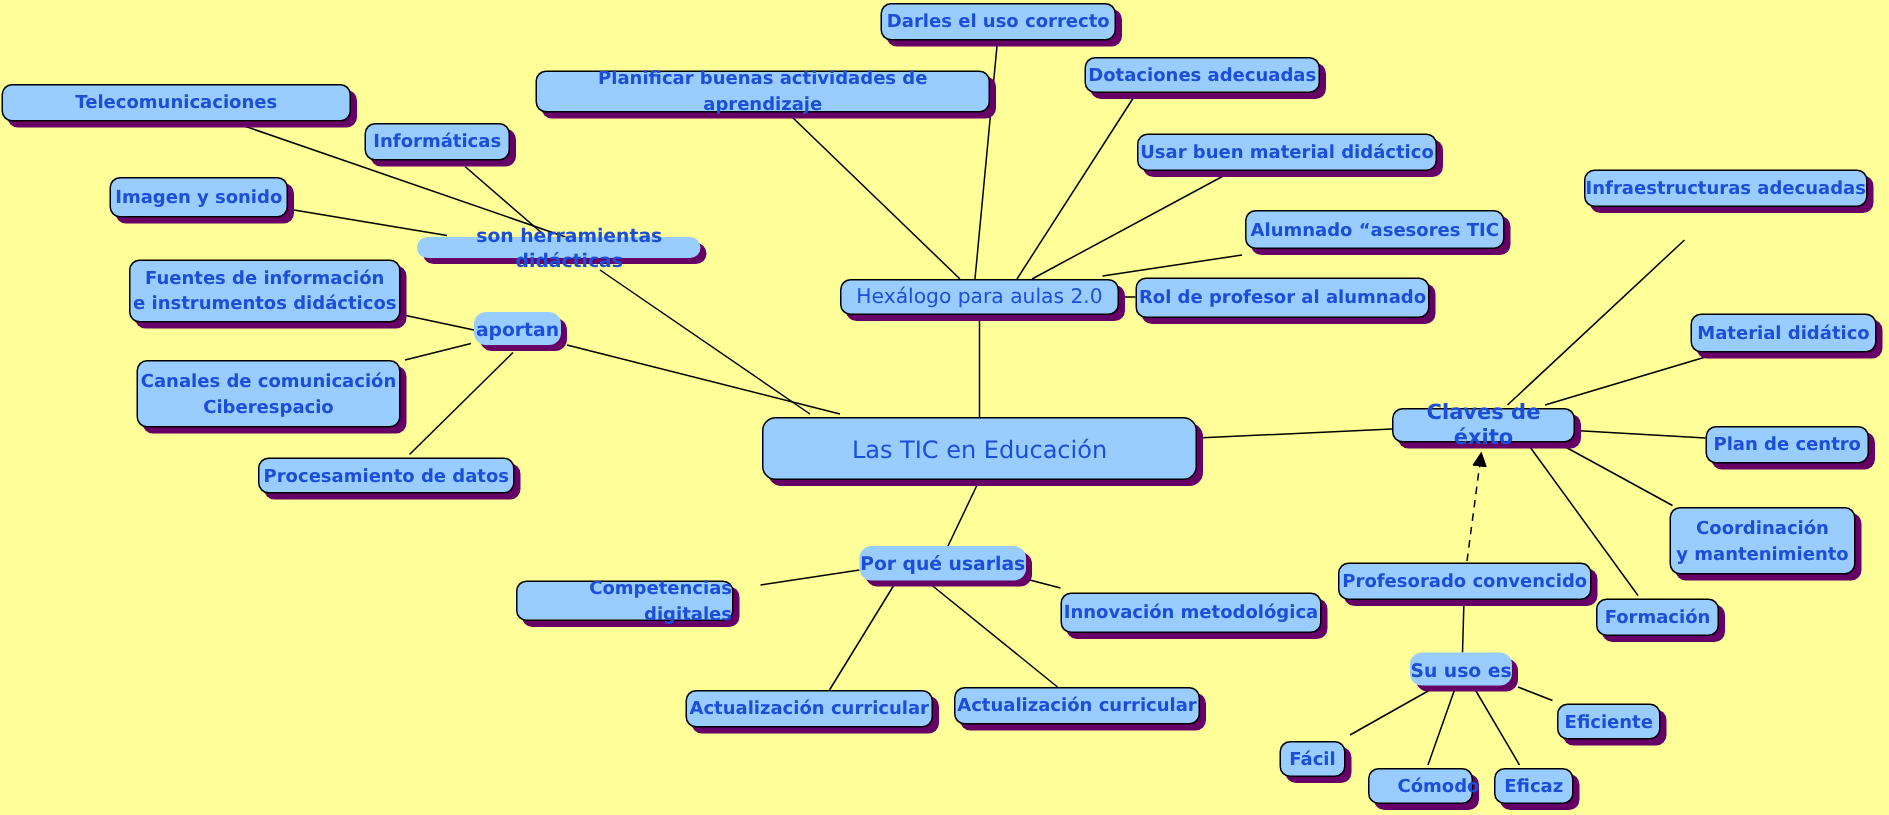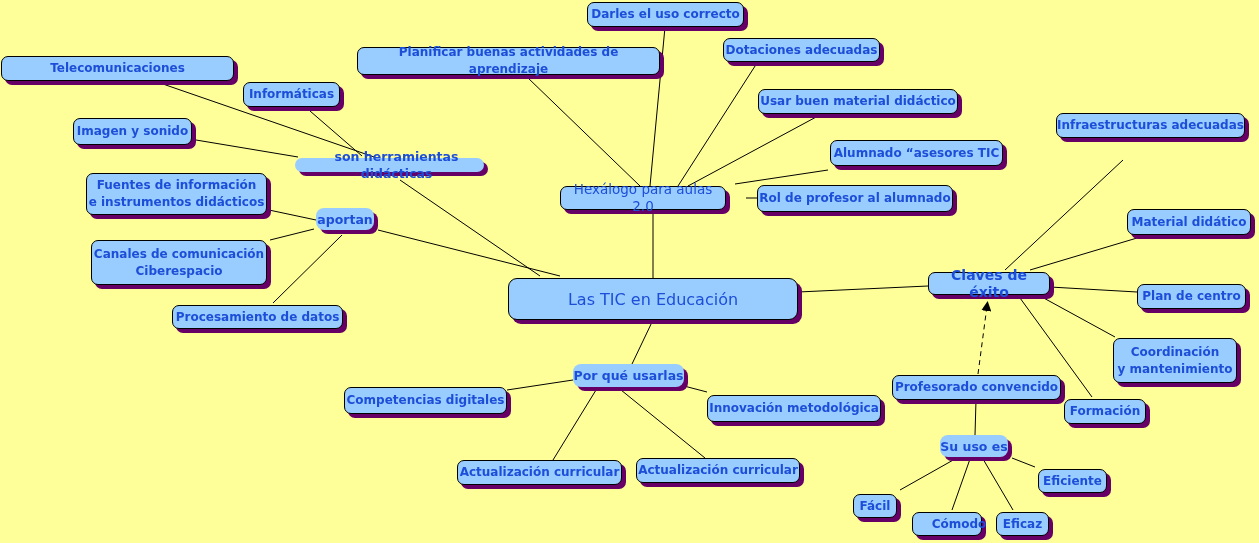--- a/index.html
+++ b/index.html
@@ -53,39 +53,39 @@
     <line x1="976" y1="400" x2="975" y2="435" stroke="#000" stroke-width="1"></line>
     <line x1="955" y1="459" x2="900" y2="490" stroke="#000" stroke-width="1"></line>
     <line x1="970" y1="459" x2="952" y2="510" stroke="#000" stroke-width="1"></line>
     <line x1="983" y1="459" x2="1013" y2="510" stroke="#000" stroke-width="1"></line>
     <line x1="1012" y1="458" x2="1035" y2="467" stroke="#000" stroke-width="1"></line>
     <line x1="978" y1="374" x2="987" y2="306" stroke="#000" stroke-width="1" stroke-dasharray="5,4" marker-end="url(#arrowhead)"></line>
   </svg>
 
 <div id="nodes-layer">
     <div class="node main" style="left: 508px; top: 278px; width: 290px; height: 42px;"><span>Las TIC en Educación</span></div>
-    <div class="node hub" style="left: 560px; top: 186px; width: 166px; height: 24px;"><span>Hexálogo para aulas 2.0</span></div>
+    <div class="node hub" style="left: 560px; top: 186px; width: 186px; height: 24px;"><span>Hexálogo para aulas 2.0</span></div>
     <div class="node concept" style="left: 587px; top: 2px; width: 157px; height: 25px;"><span>Darles el uso correcto</span></div>
     <div class="node concept" style="left: 357px; top: 47px; width: 303px; height: 28px;"><span>Planificar buenas actividades de aprendizaje</span></div>
     <div class="node concept" style="left: 723px; top: 38px; width: 157px; height: 24px;"><span>Dotaciones adecuadas</span></div>
     <div class="node concept" style="left: 758px; top: 89px; width: 200px; height: 25px;"><span>Usar buen material didáctico</span></div>
     <div class="node concept" style="left: 830px; top: 140px; width: 173px; height: 26px;"><span>Alumnado “asesores TIC</span></div>
     <div class="node concept" style="left: 757px; top: 185px; width: 196px; height: 27px;"><span>Rol de profesor al alumnado</span></div>
-    <div class="node link" style="left: 295px; top: 158px; width: 189px; height: 14px; padding-left: 14px;"><span>son herramientas didácticas</span></div>
+    <div class="node link" style="left: 278px; top: 158px; width: 189px; height: 14px; padding-left: 14px;"><span>son herramientas didácticas</span></div>
     <div class="node concept" style="left: 1px; top: 56px; width: 233px; height: 25px;"><span>Telecomunicaciones</span></div>
     <div class="node concept" style="left: 243px; top: 82px; width: 97px; height: 25px;"><span>Informáticas</span></div>
     <div class="node concept" style="left: 73px; top: 118px; width: 119px; height: 27px;"><span>Imagen y sonido</span></div>
     <div class="node link" style="left: 316px; top: 208px; width: 58px; height: 22px;"><span>aportan</span></div>
     <div class="node concept" style="left: 86px; top: 173px; width: 181px; height: 42px;"><span>Fuentes de información
 e instrumentos didácticos</span></div>
     <div class="node concept" style="left: 91px; top: 240px; width: 176px; height: 45px;"><span>Canales de comunicación
 Ciberespacio</span></div>
     <div class="node concept" style="left: 172px; top: 305px; width: 171px; height: 24px;"><span>Procesamiento de datos</span></div>
     <div class="node link" style="left: 573px; top: 364px; width: 111px; height: 23px;"><span>Por qué usarlas</span></div>
-    <div class="node concept" style="left: 344px; top: 387px; width: 163px; height: 27px; text-align: right;"><span>Competencias digitales</span></div>
+    <div class="node concept" style="left: 344px; top: 387px; width: 145px; height: 27px; text-align: right;"><span>Competencias digitales</span></div>
     <div class="node concept" style="left: 707px; top: 395px; width: 174px; height: 27px;"><span>Innovación metodológica</span></div>
     <div class="node concept" style="left: 457px; top: 460px; width: 165px; height: 25px;"><span>Actualización curricular</span></div>
     <div class="node concept" style="left: 636px; top: 458px; width: 164px; height: 25px;"><span>Actualización curricular</span></div>
     <div class="node hub2" style="left: 928px; top: 272px; width: 122px; height: 23px;"><span>Claves de éxito</span></div>
     <div class="node concept" style="left: 1056px; top: 113px; width: 189px; height: 25px;"><span>Infraestructuras adecuadas</span></div>
     <div class="node concept" style="left: 1127px; top: 209px; width: 124px; height: 26px;"><span>Material didático</span></div>
     <div class="node concept" style="left: 1137px; top: 284px; width: 109px; height: 25px;"><span>Plan de centro</span></div>
     <div class="node concept" style="left: 1113px; top: 338px; width: 124px; height: 45px;"><span>Coordinación
 y mantenimiento</span></div>
     <div class="node concept" style="left: 1064px; top: 399px; width: 82px; height: 25px;"><span>Formación</span></div>

